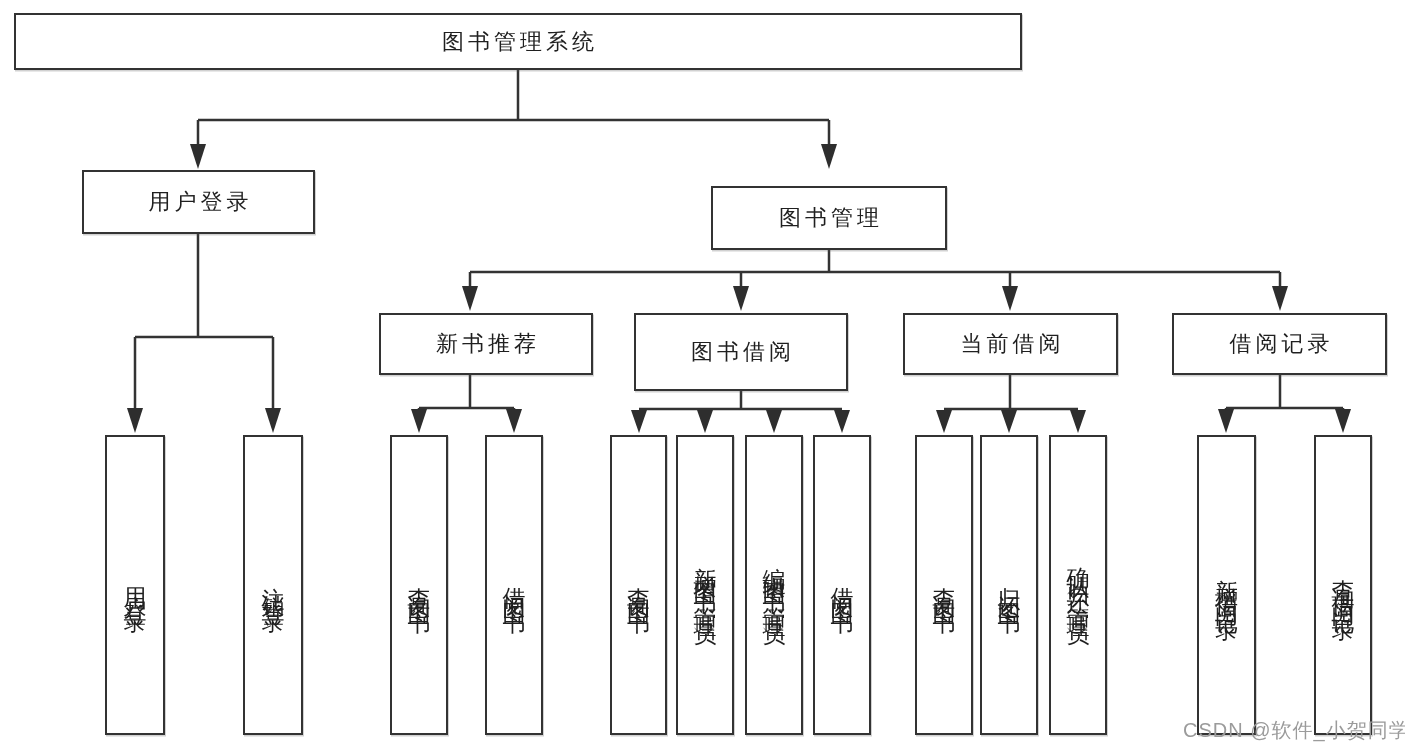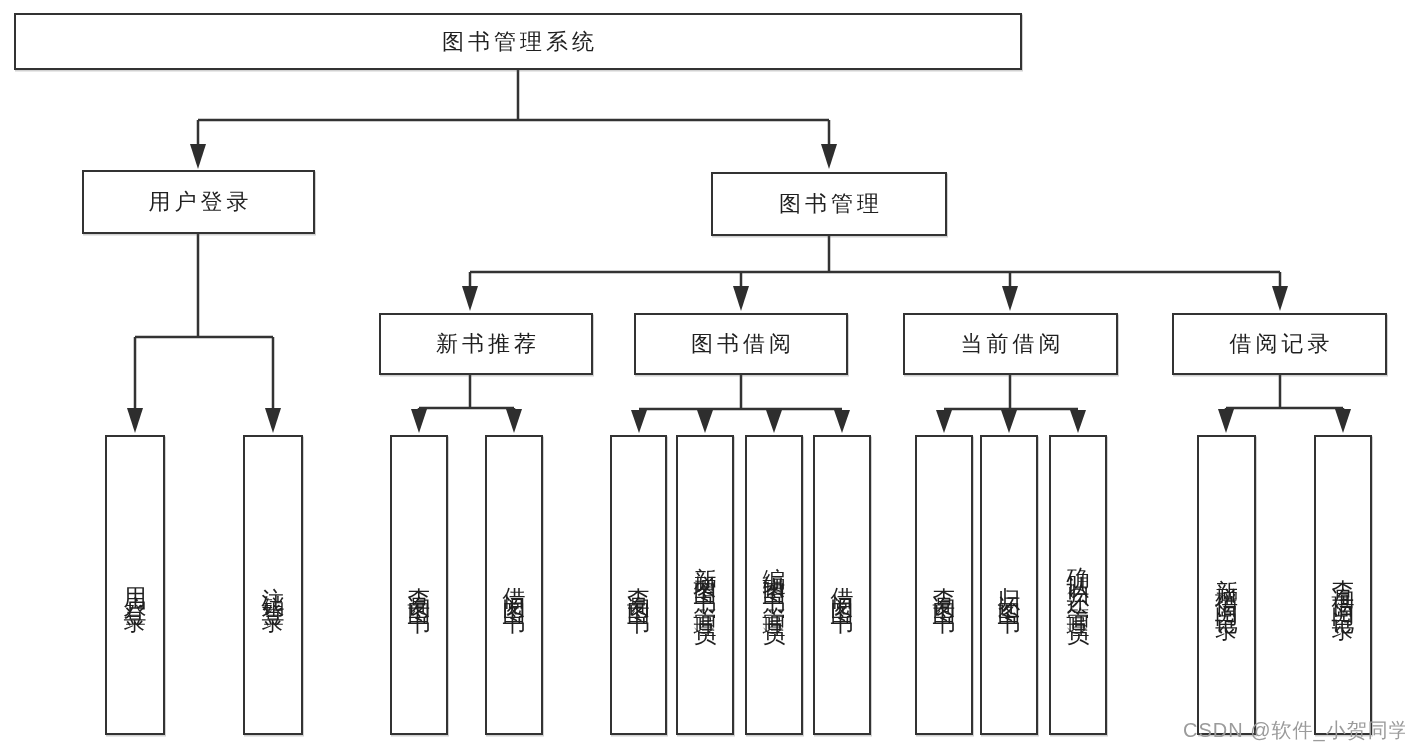--- a/index.html
+++ b/index.html
@@ -87,24 +87,24 @@
     <g>
       <path d="M1280 375 L1280 408 M1226 408 L1343 408 M1226 408 L1226 412 M1343 408 L1343 412"></path>
       <polygon points="1218,409 1234,409 1226,433"></polygon>
       <polygon points="1335,409 1351,409 1343,433"></polygon>
     </g>
   </svg>
 
   <div class="node hnode" style="left:14px; top:13px; width:1008px; height:57px;">图书管理系统</div>
 
   <div class="node hnode" style="left:82px; top:170px; width:233px; height:64px;">用户登录</div>
-  <div class="node hnode" style="left:711px; top:172px; width:236px; height:64px;">图书管理</div>
+  <div class="node hnode" style="left:711px; top:186px; width:236px; height:64px;">图书管理</div>
 
   <div class="node hnode" style="left:363px; top:313px; width:214px; height:62px;margin-left:16px;">新书推荐</div>
-  <div class="node hnode" style="left:634px; top:313px; width:214px; height:62px;">图书借阅</div>
+  <div class="node hnode" style="left:634px; top:313px; width:214px; height:78px;">图书借阅</div>
   <div class="node hnode" style="left:903px; top:313px; width:215px; height:62px;">当前借阅</div>
   <div class="node hnode" style="left:1172px; top:313px; width:215px; height:62px;">借阅记录</div>
 
   <div class="node leaf" style="left:105px; width:60px;">用户登录</div>
   <div class="node leaf" style="left:243px; width:60px;">注销登录</div>
 
   <div class="node leaf" style="left:390px;">查询图书</div>
   <div class="node leaf" style="left:485px;">借阅图书</div>
 
   <div class="node leaf" style="left:610px; width:57px;">查询图书</div>

